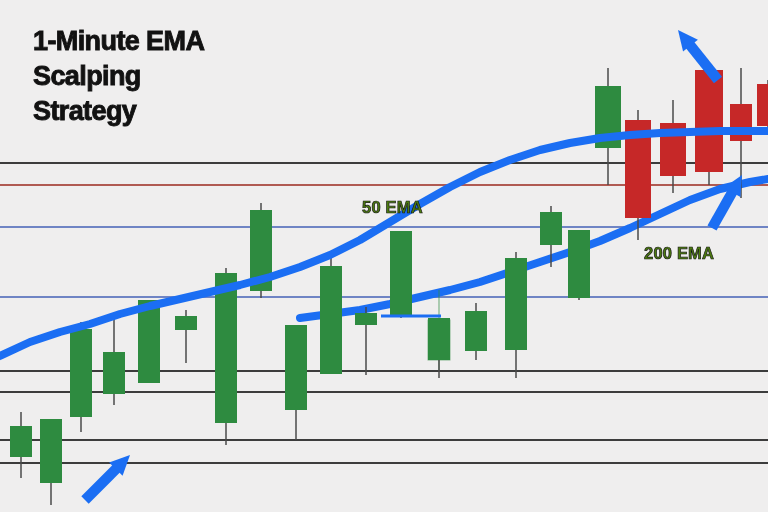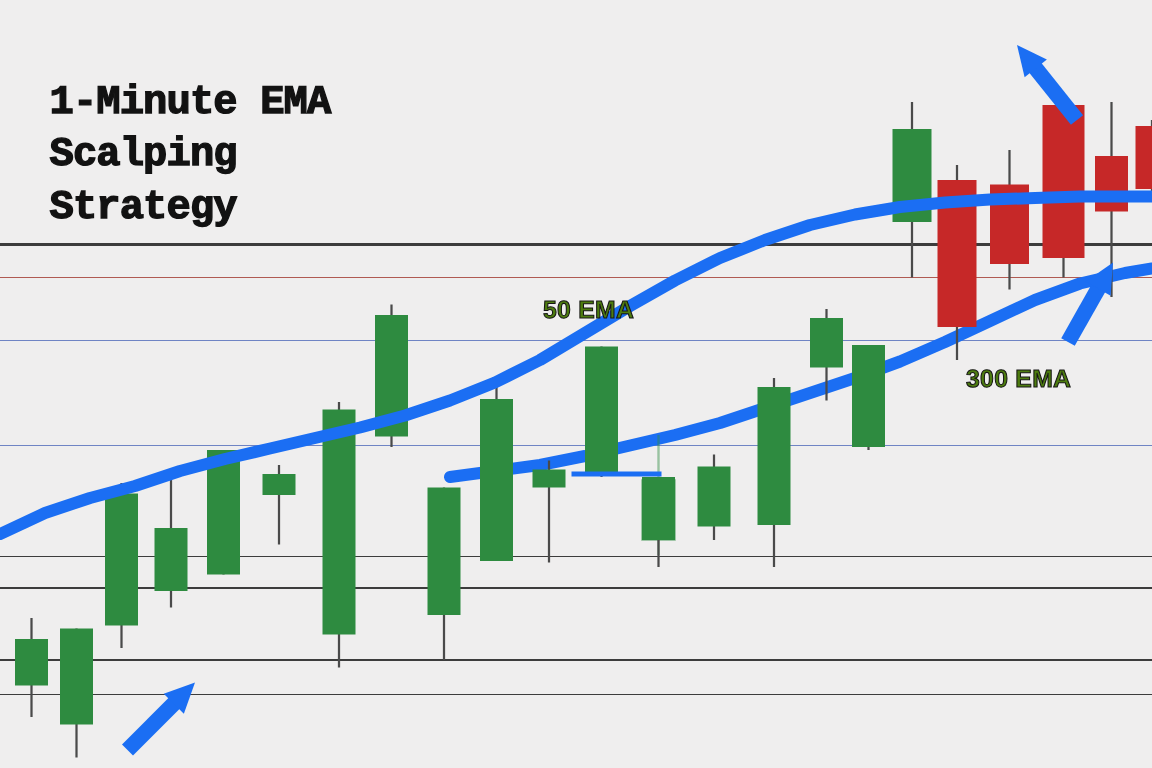--- a/index.html
+++ b/index.html
@@ -5,30 +5,29 @@
   html,body{margin:0;padding:0;}
   body{
     width:768px;height:512px;overflow:hidden;
     background:#efeeee;
     font-family:"Liberation Sans", sans-serif;
   }
   #stage{position:relative;width:768px;height:512px;background:#efeeee;}
   #chart{position:absolute;inset:0;width:768px;height:512px;display:block;}
   .title{
     position:absolute;left:33px;top:24px;
-    font-family:Liberation Mono, monospace;
+    font-family:Liberation Sans, sans-serif;
     font-weight:700;
     font-size:27px;
     line-height:35px;
     letter-spacing:-0.6px;
     color:#121212;
     -webkit-text-stroke:0.9px #121212;
     white-space:pre-line;
     z-index:6;
-    margin-top:28px;
   }
   .ema-label{
     position:absolute;
     font-family:"Liberation Sans", sans-serif;
     font-weight:700;
     font-size:16.5px;
     letter-spacing:0.2px;
     color:#4d7c0f;
     -webkit-text-stroke:0.7px #151515;
     z-index:6;
@@ -121,15 +120,15 @@
         <line x1="712" y1="228" x2="733.6258302625199" y2="189.79436653621482" stroke="#1b6ef3" stroke-width="10.4" stroke-linecap="butt"></line>
         <polygon points="742,175 740.4154757261434,197.08482019002102 723.8805954797857,187.7254540128374" fill="#1b6ef3"></polygon>
       </g>
   </svg>
 
   <div class="title">1-Minute EMA
 Scalping
 Strategy</div>
 
   <div class="ema-label" id="label-50">50 EMA</div>
-  <div class="ema-label" id="label-200">300 EMA</div>
+  <div class="ema-label" id="label-200">200 EMA</div>
 
 </div>
 
 </body></html>

